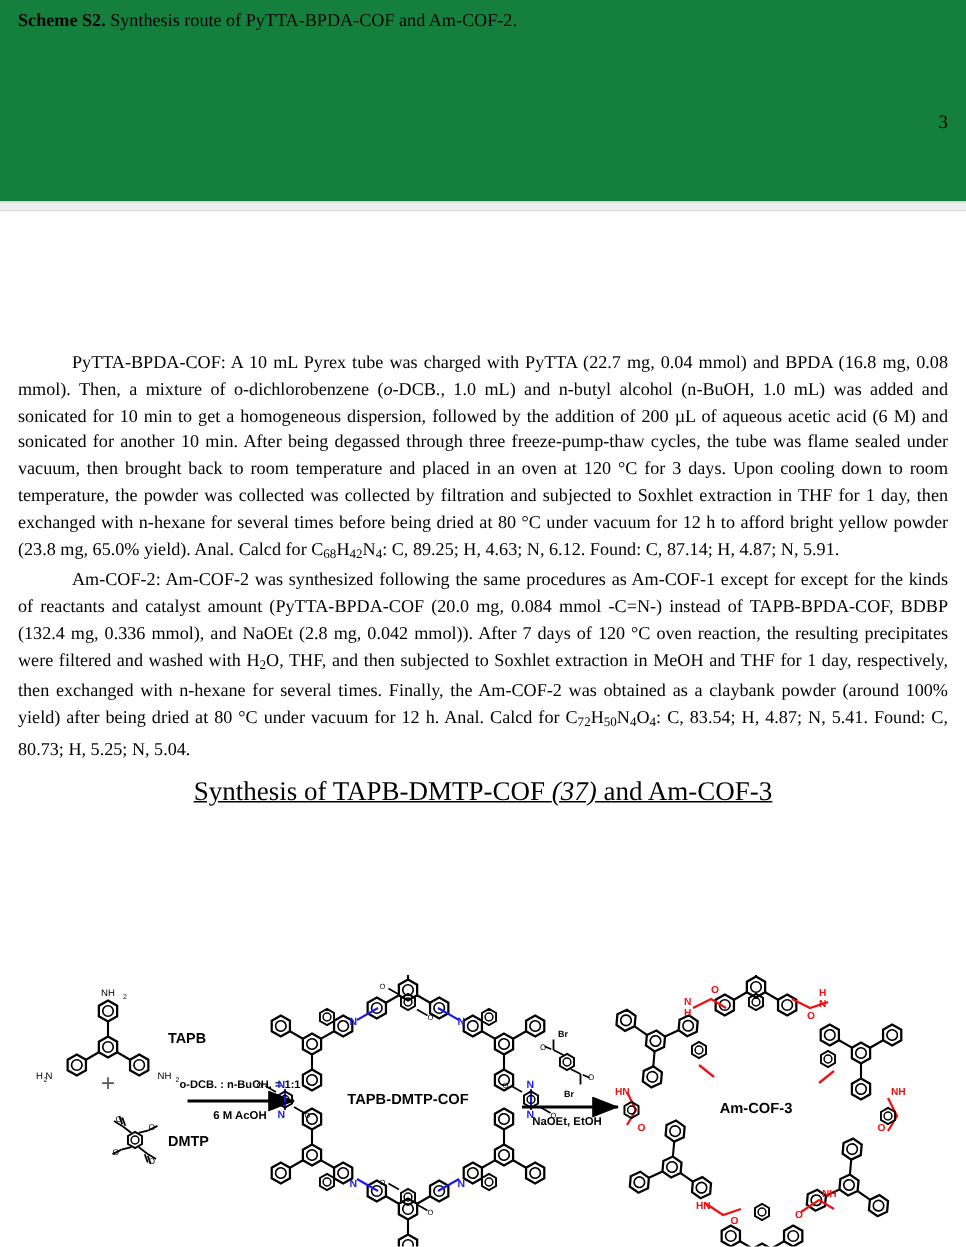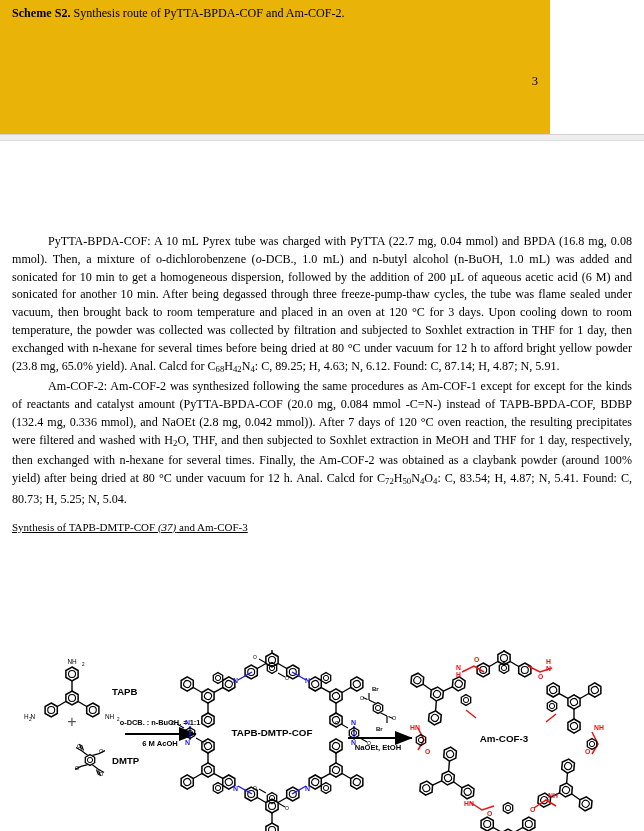--- a/index.html
+++ b/index.html
@@ -13,23 +13,23 @@
     position: relative;
     overflow: hidden;
     font-family: "Liberation Serif", "DejaVu Serif", serif;
     color: #000000;
   }
 
   
   .page-top {
     position: absolute;
     left: 0; top: 0;
-    width: 550px;
+    width: 644px;
     height: 134px;
-    background: #eab308;
+    background: #15803d;
   }
   .scheme-caption {
     position: absolute;
     left: 12px;
     top: 6px;
     width: 620px;
     font-size: 12.1px;
     line-height: 15px;
     white-space: nowrap;
   }
@@ -79,25 +79,26 @@
     text-align: justify;
     text-indent: 36px;
     text-justify: inter-word;
     hyphens: none;
   }
   sub { font-size: 0.72em; vertical-align: -0.22em; }
   .it { font-style: italic; }
 
   h2.section-heading {
     margin: 9px 0 0 0;
-    font-size: 11px;
+    font-size: 18px;
     font-weight: normal;
     line-height: 18px;
     text-decoration: underline;
     text-indent: 0;
+    text-align: center;
   }
   h2.section-heading .ref { font-style: italic; }
 
   
   .scheme {
     position: absolute;
     left: 0;
     top: 509px;
     width: 644px;
     height: 201px;

